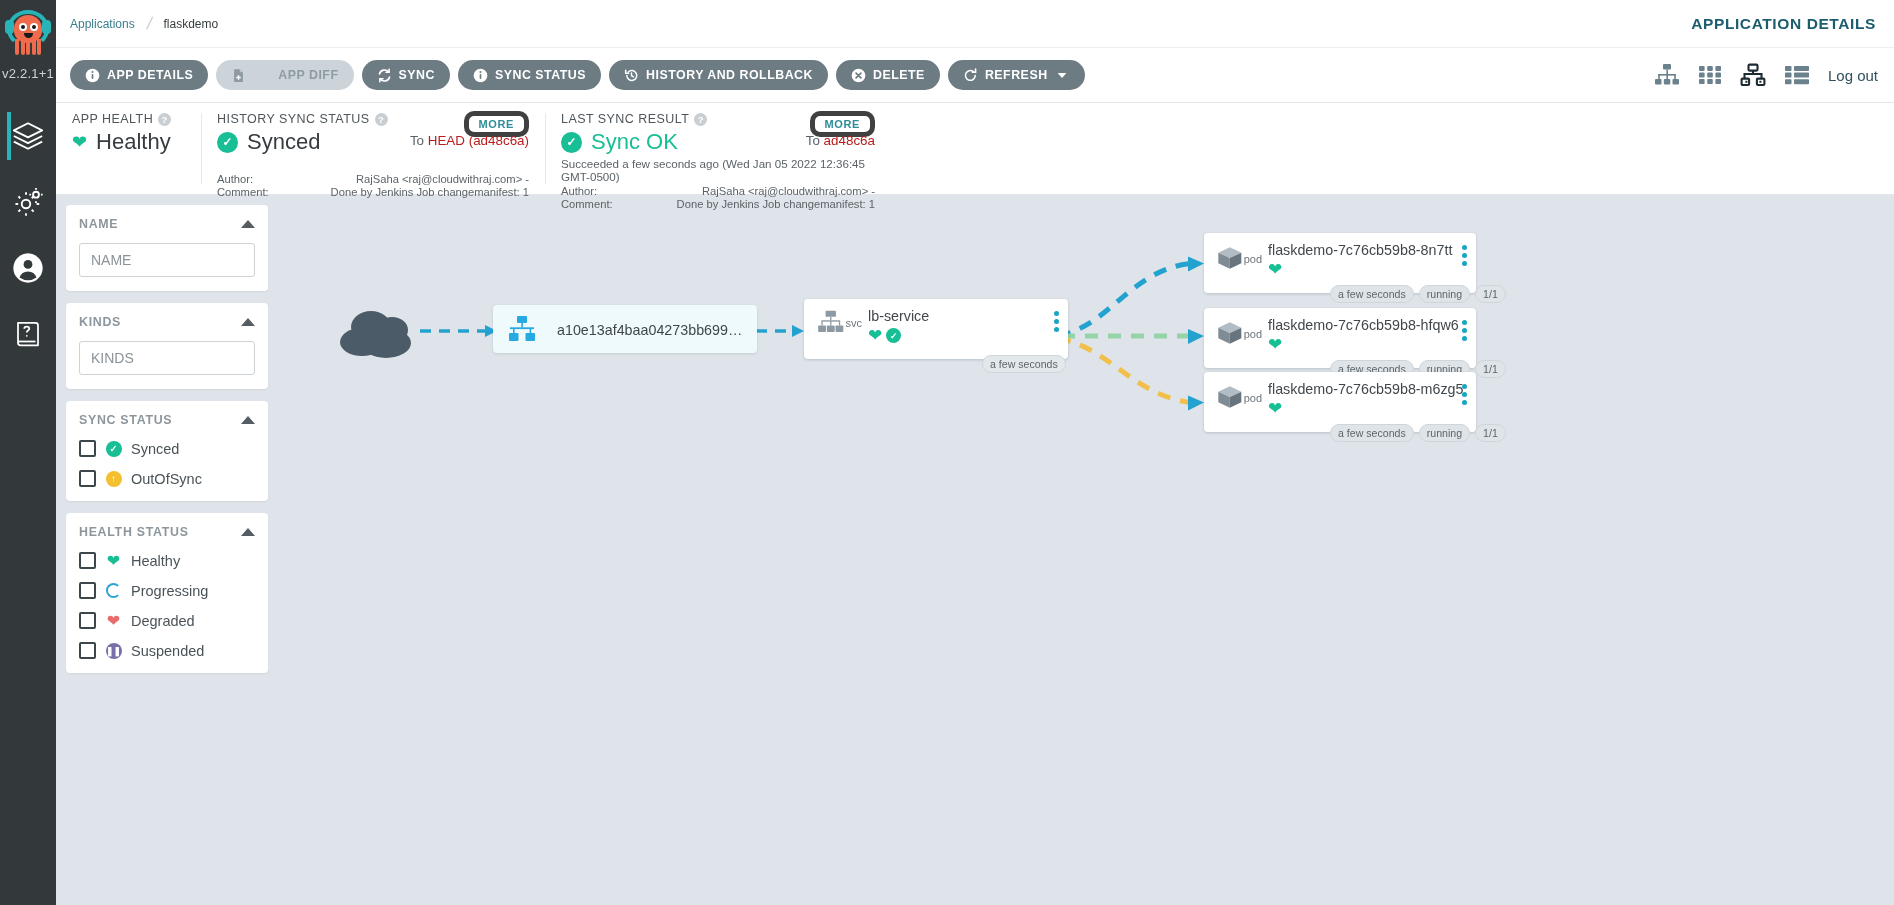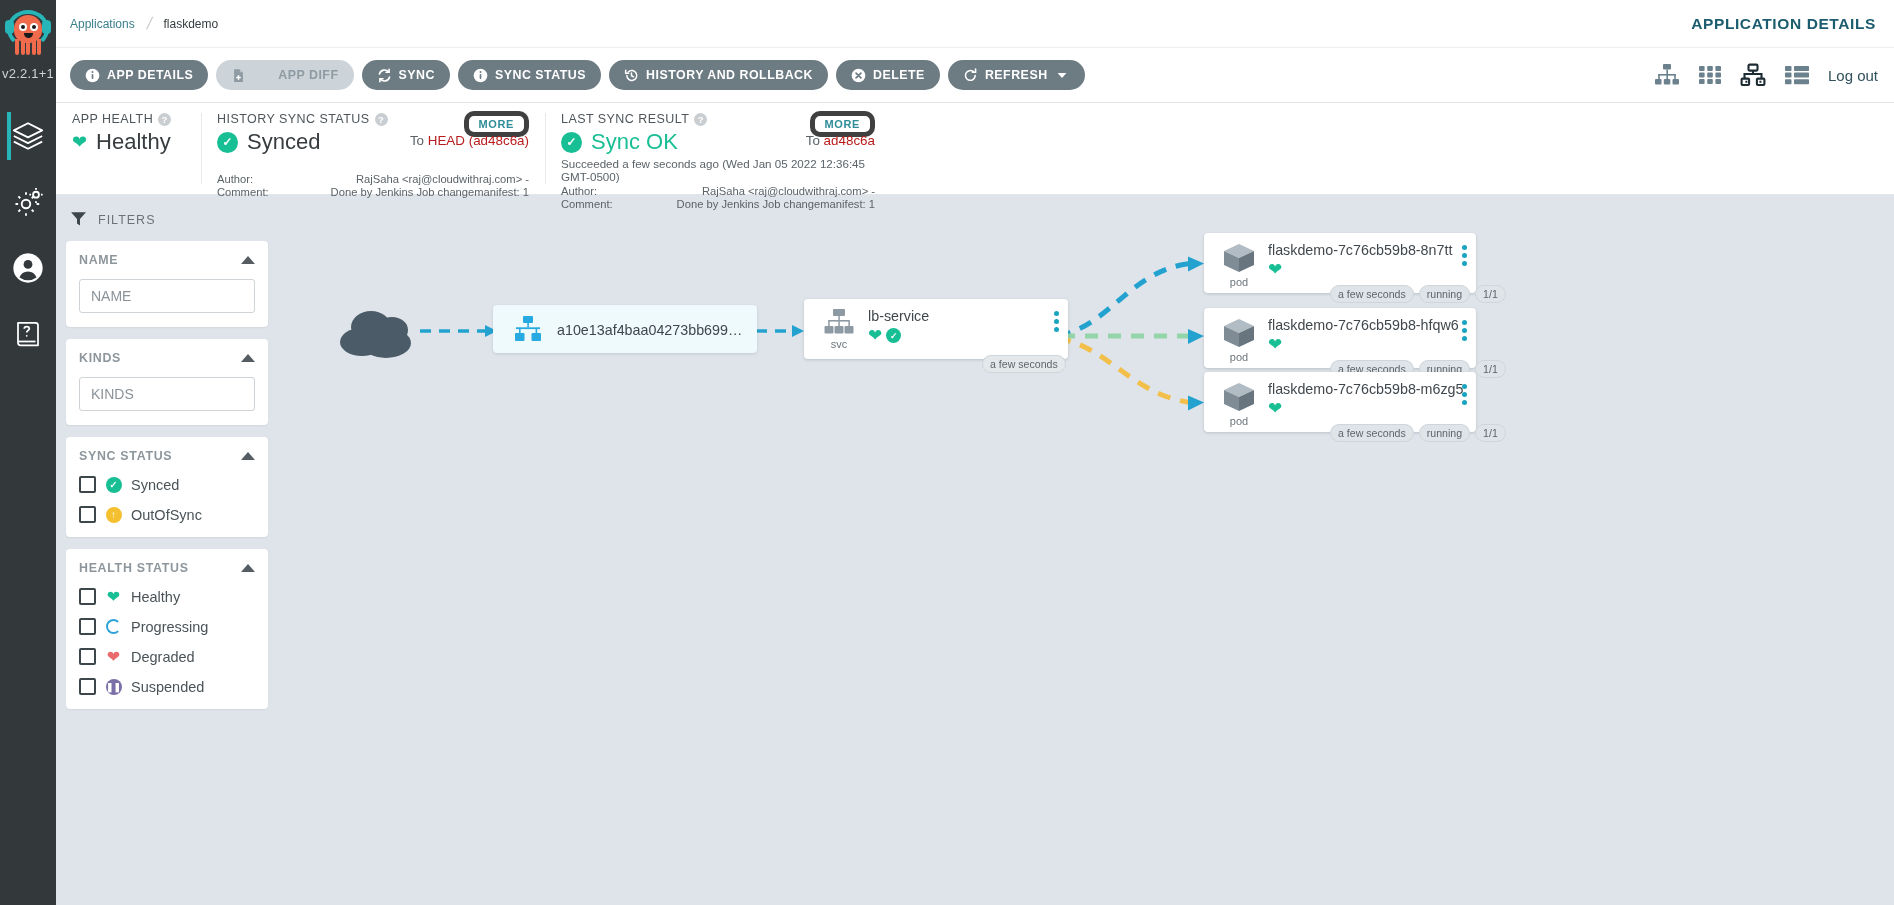--- a/index.html
+++ b/index.html
@@ -152,21 +152,21 @@
   .dot-purple{ width:16px;height:16px;border-radius:50%;background:#7b6fa8;display:inline-flex;align-items:center;justify-content:center;color:#fff;font-size:9px;font-weight:700;}
 
   
   .canvas { flex:1; position:relative; overflow:hidden; background:#dee4e9; }
   .graph { position:absolute; inset:0; }
   .graph svg.edges { position:absolute; left:0; top:0; width:100%; height:100%; }
 
   .node { position:absolute; background:#fff; border-radius:4px; box-shadow:0 1px 3px rgba(20,40,60,.18); }
   .node.app-node { background:#effafc; box-shadow:0 1px 3px rgba(20,40,60,.12); }
   .node-inner { display:flex; align-items:flex-start; height:100%; padding:9px 10px 0 12px; position:relative; }
-  .node-icon { width:46px; flex:0 0 46px; display:flex; flex-direction:column; align-items:center; }
+  .node-icon { width:46px; flex:0 0 46px; display:flex; flex-direction:row; align-items:center; }
   .node-kind { font-size:11px; color:#6d767c; margin-top:2px; }
   .node-body { flex:1; min-width:0; padding-left:6px; }
   .node-title { font-size:14.3px; color:#40474c; white-space:nowrap; overflow:hidden; text-overflow:ellipsis; }
   .node-badges { margin-top:3px; display:flex; align-items:center; gap:4px; }
   .kebab { position:absolute; right:9px; top:12px; display:flex; flex-direction:column; gap:3px; cursor:pointer; }
   .kebab i { display:block; width:5px; height:5px; border-radius:50%; background:#19a4c0; }
   .tags { position:absolute; display:flex; gap:5px; }
   .tag {
     background:#dfe4e8; color:#5d666c; font-size:10.6px; border-radius:9px;
     padding:2px 7px; border:1px solid #cfd6db; white-space:nowrap;
@@ -447,28 +447,20 @@
             <span class="k">Comment:</span>
             <span class="v">Done by Jenkins Job changemanifest: 1</span>
           </div>
         </div>
       </div>
     </div>
 
     <div class="body-area">
 
       <div class="filters">
-        <div class="filters-head">
-          <span>
-            <svg width="17" height="17" viewBox="0 0 16 16" fill="#3d464b">
-                <polygon points="1,2 15,2 9.4,8.4 9.4,14.6 6.6,12.6 6.6,8.4"></polygon>
-              </svg>
-          </span>
-          <span>FILTERS</span>
-        </div>
 
         <div class="fcard">
           <div class="fcard-head">
             <span>NAME</span>
             <span class="caret-up"></span>
           </div>
           <input class="finput" placeholder="NAME" style="">
         </div>
 
         <div class="fcard">

